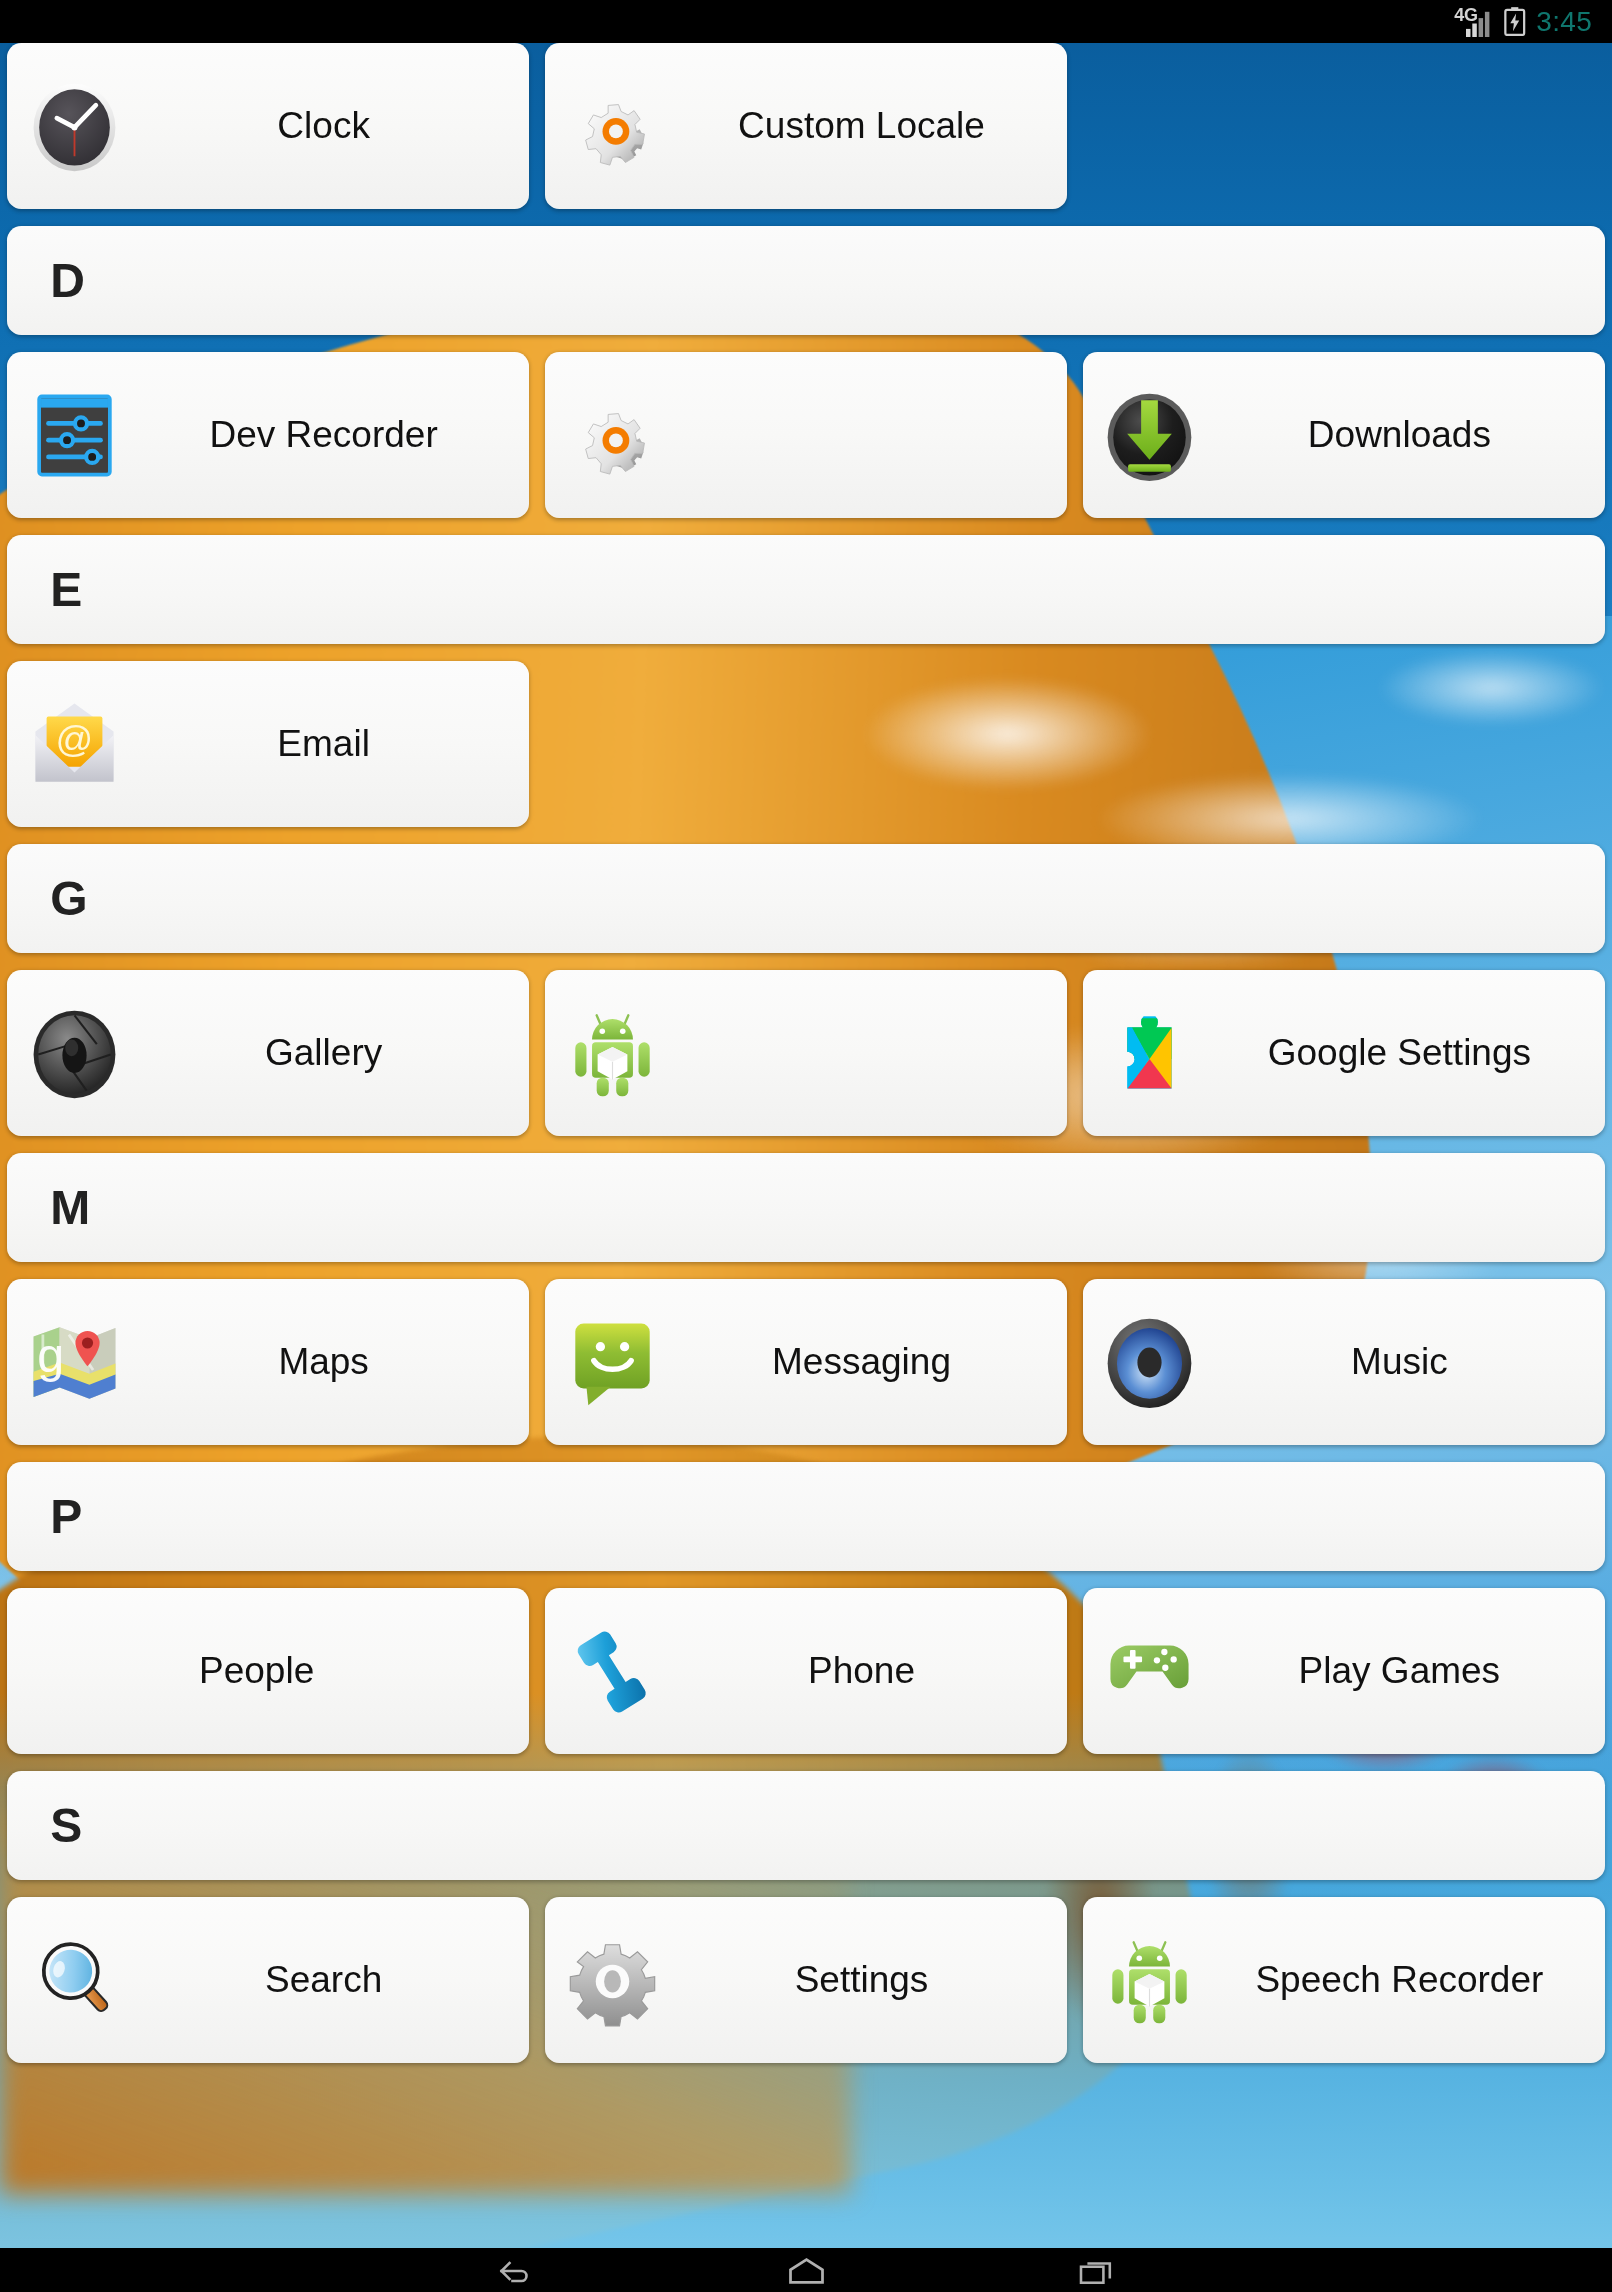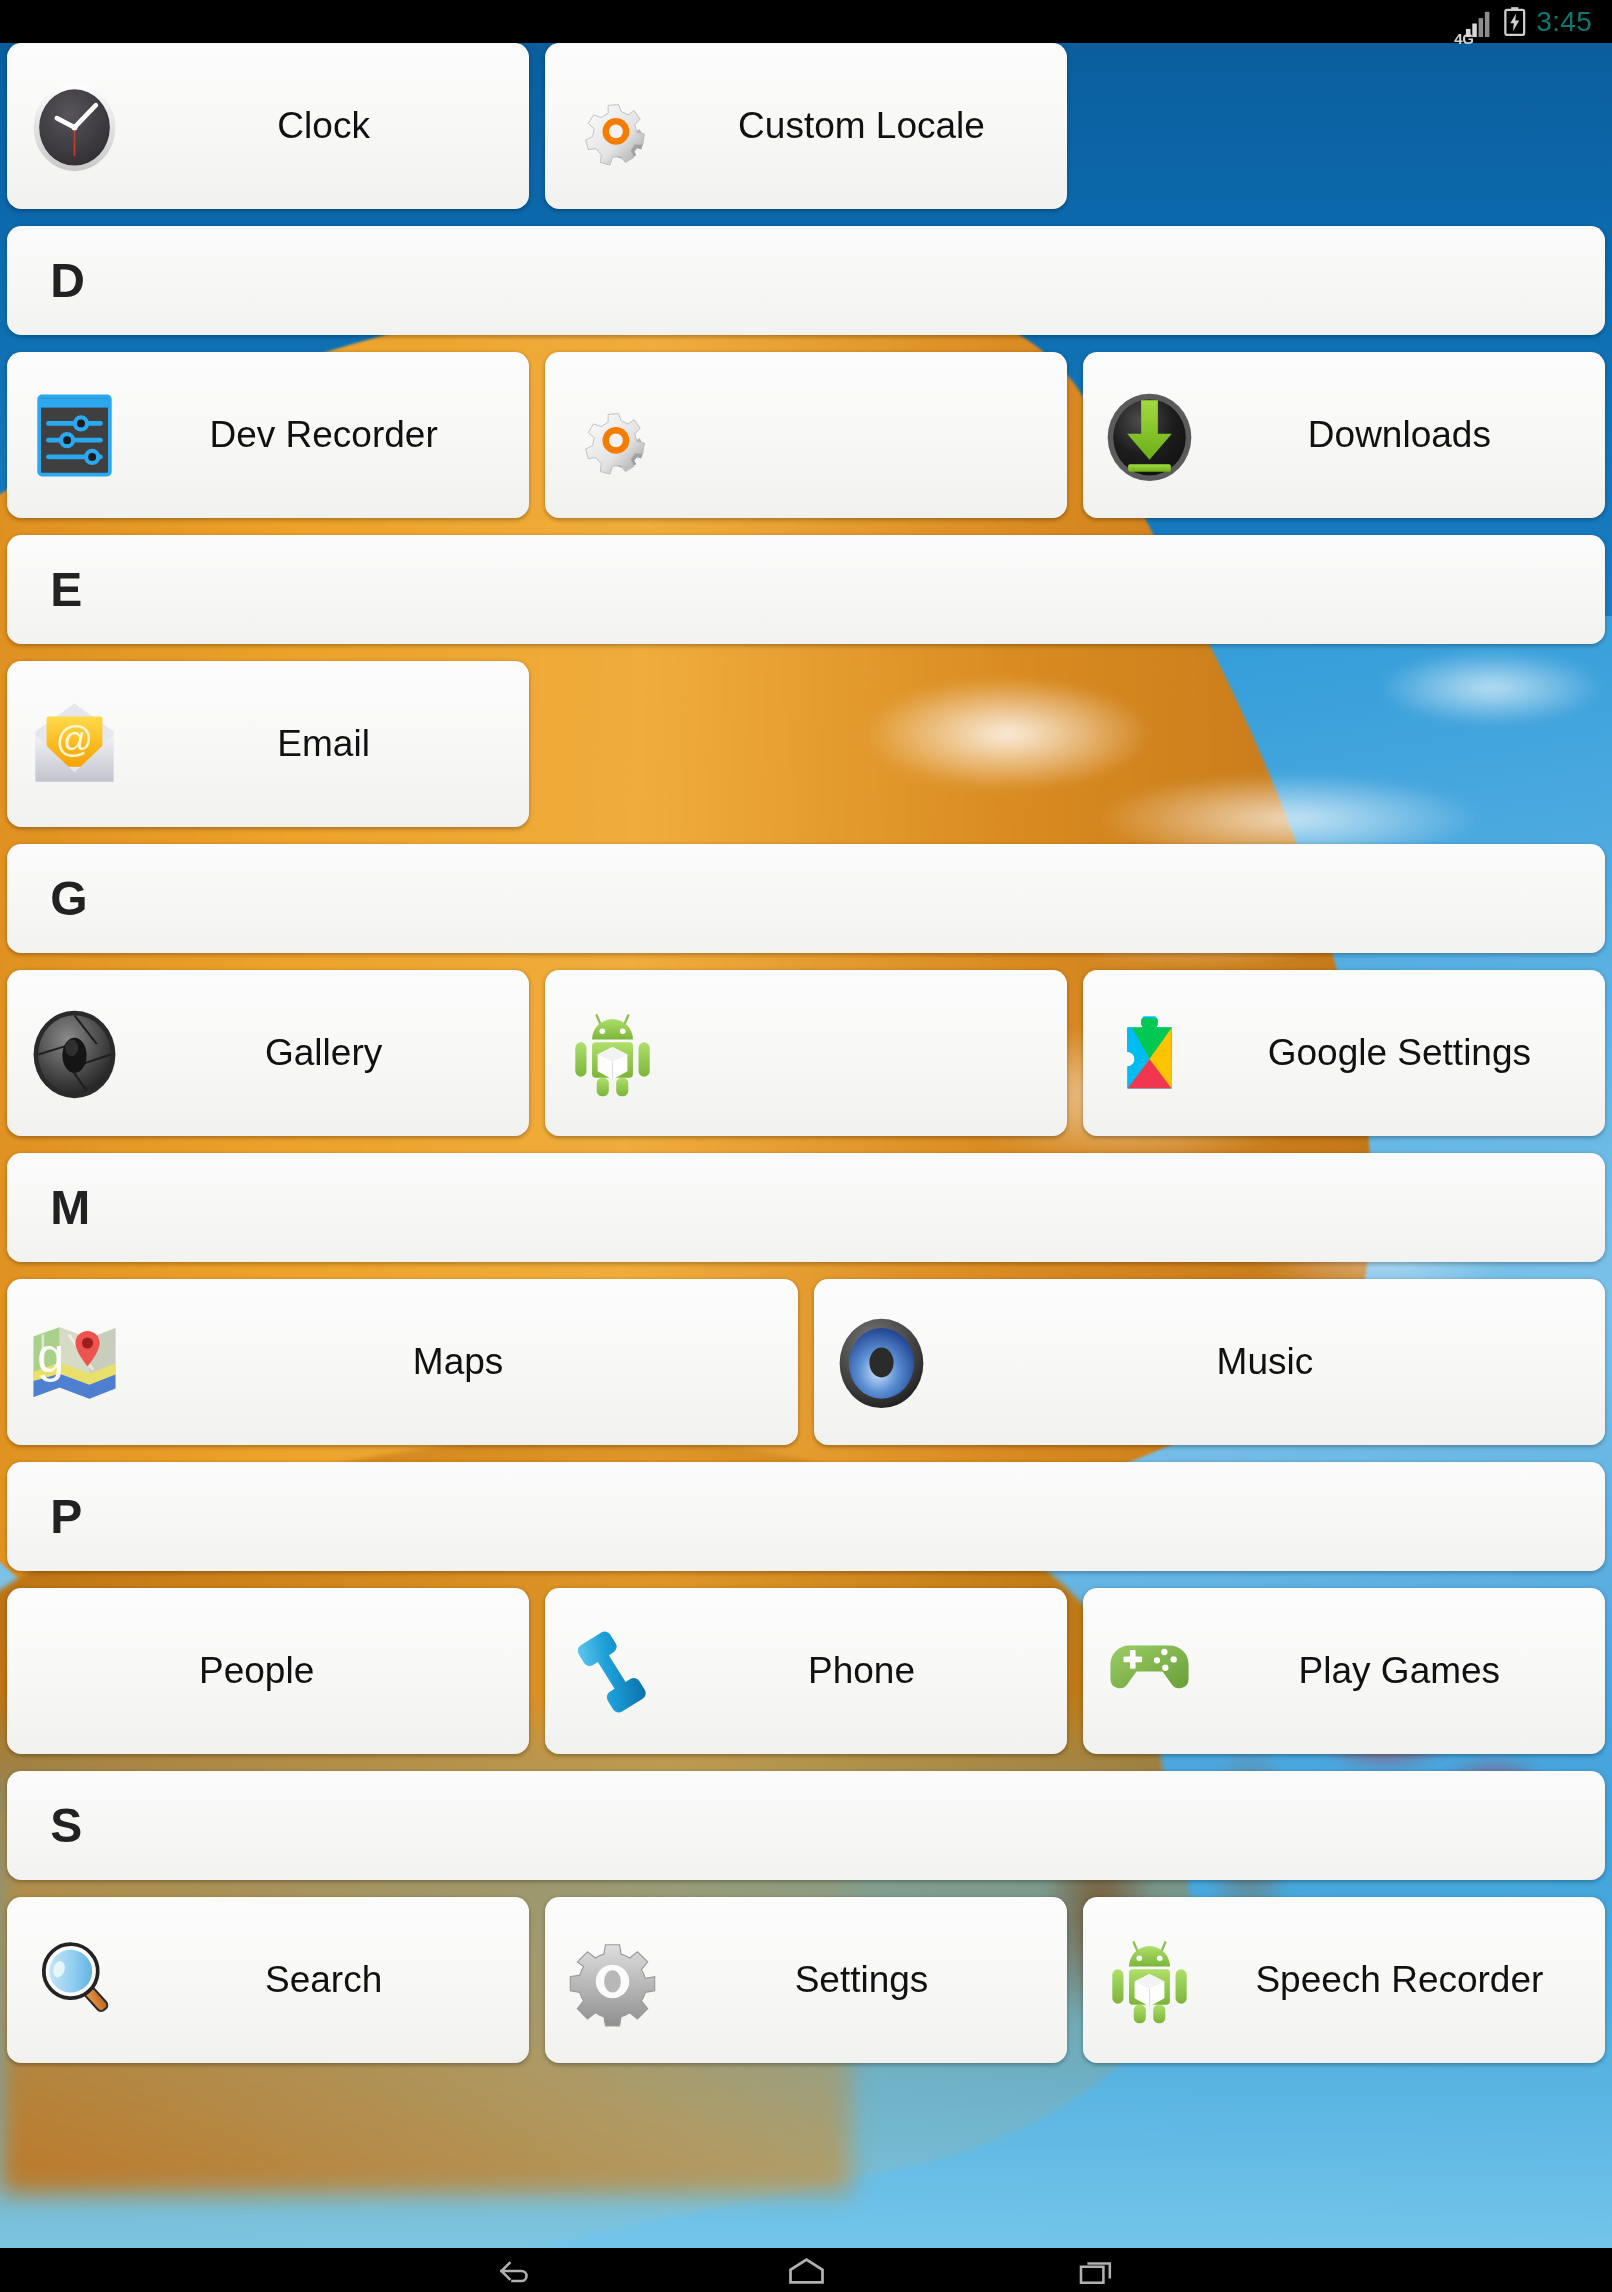--- a/index.html
+++ b/index.html
@@ -97,24 +97,23 @@
     width: 1612px; height: 43px;
     background: #000;
     display: flex; align-items: center; justify-content: flex-end;
     padding-right: 19.7px;
     z-index: 40;
   }
   .status-right { display: flex; align-items: center; gap: 10.7px; }
   .sig-wrap { position: relative; width: 39px; height: 30px; }
   .sig-label {
     position: absolute; left: 0; top: -0.9px;
-    font-size: 15px; font-weight: bold; color: #d3d3d3;
+    font-size: 18px; font-weight: bold; color: #d3d3d3;
     line-height: 1;
     letter-spacing: -0.4px;
-    margin-top: 25px;
   }
   .sig-bars { position: absolute; right: 0; bottom: 0; width: 27px; height: 27px; }
   .batt { width: 21.5px; height: 29px; position: relative; }
   .clocktime {
     color: #0f766e; font-size: 28px; line-height: 1;
     font-family: "Liberation Sans", sans-serif;
     letter-spacing: 0.4px;
   }
 
   
@@ -476,20 +475,39 @@
         <path d="M66,24 L94,13 L94,78 L66,89 Z" fill="#c9cdbb"></path>
         <path d="M6,60 L34,50 L66,62 L94,51 L94,64 L66,75 L34,63 L6,73 Z" fill="#e8e06a"></path>
         <path d="M6,70 L34,62 L66,74 L94,63 L94,78 L66,89 L34,77 L6,87 Z" fill="#4f7fd0"></path>
         <path d="M16,20 L16,55 M44,20 L70,58" stroke="#fff" stroke-width="3" fill="none" opacity=".55"></path>
         <text x="10" y="60" font-size="52" font-family="Liberation Sans, sans-serif" fill="#fff" opacity=".95">g</text>
         <path d="M64,16 a13,13 0 0 1 13,13 c0,10 -13,25 -13,25 c0,0 -13,-15 -13,-25 a13,13 0 0 1 13,-13 Z" fill="#ef5350"></path>
         <circle cx="64" cy="29" r="6" fill="#9c1f1f"></circle>
               </svg></div>
           </div>
           <div class="app-label">Maps</div>
+        </div>
+        <div class="app-card">
+          <div class="icon-box">
+            <div class="icon"><svg viewBox="0 0 100 100" width="93" height="93">
+        <defs>
+                  <linearGradient id="mgg" x1="0" y1="0" x2="0" y2="1">
+          <stop offset="0%" stop-color="#cfe03f"></stop>
+                    <stop offset="45%" stop-color="#8fbd33"></stop>
+                    <stop offset="100%" stop-color="#6fa124"></stop>
+                  </linearGradient>
+                </defs>
+        <rect x="10" y="8" width="80" height="70" rx="9" fill="url(#mgg)"></rect>
+        <path d="M22,76 L48,76 L24,96 Z" fill="#82ae2c"></path>
+        <circle cx="37" cy="33" r="5" fill="#fff"></circle>
+                <circle cx="63" cy="33" r="5" fill="#fff"></circle>
+        <path d="M30,48 a22,16 0 0 0 40,0" fill="none" stroke="#fff" stroke-width="6" stroke-linecap="round"></path>
+              </svg></div>
+          </div>
+          <div class="app-label">Messaging</div>
         </div>
         <div class="app-card">
           <div class="icon-box">
             <div class="icon"><svg viewBox="0 0 100 100" width="93" height="93">
         <defs>
                   <radialGradient id="spk" cx="45%" cy="62%" r="65%">
           <stop offset="0%" stop-color="#cfe3f7"></stop>
                     <stop offset="45%" stop-color="#5b8fd4"></stop>
                     <stop offset="100%" stop-color="#1d3f8c"></stop>
                   </radialGradient>

